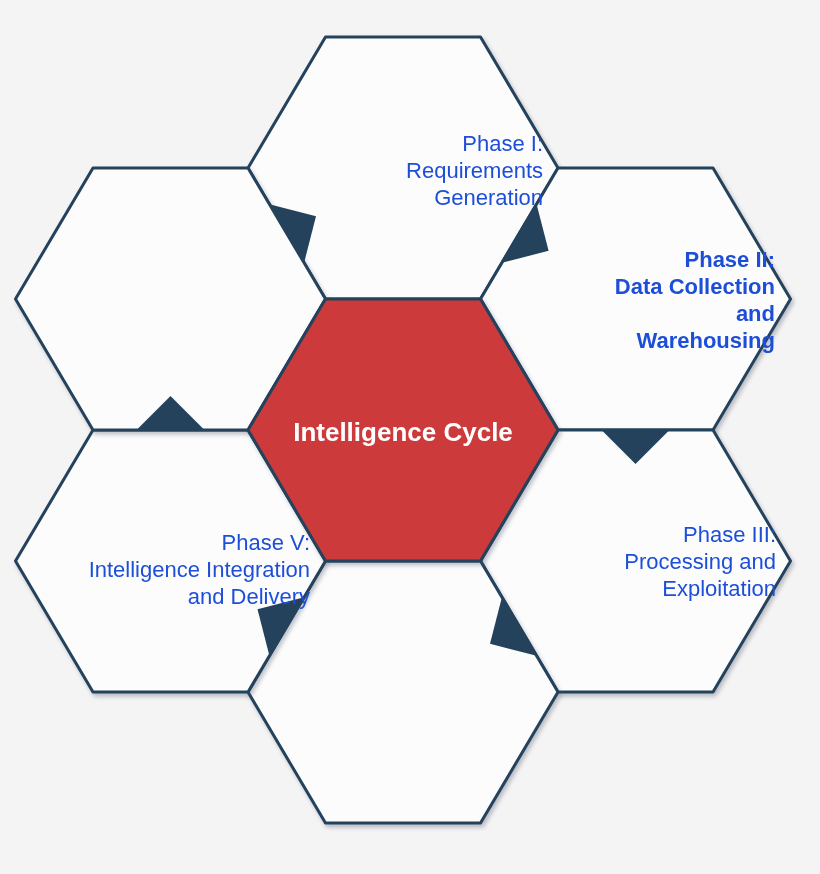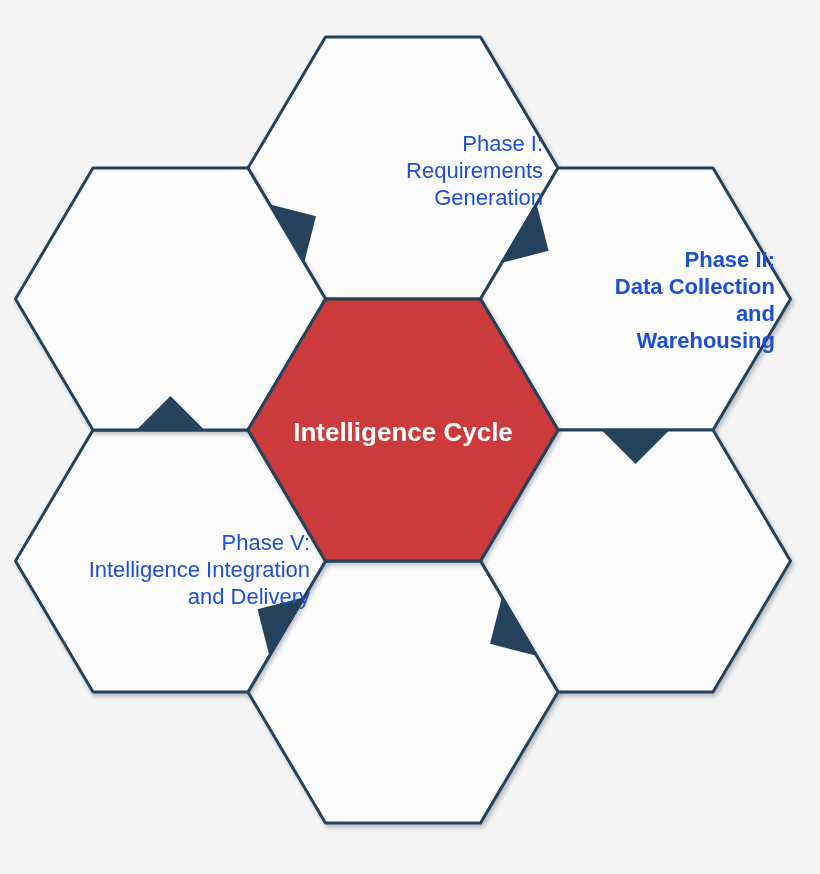--- a/index.html
+++ b/index.html
@@ -90,18 +90,21 @@
     <polygon class="arrow" points="269.4,204.2 304.1,262.8 316,216.2"></polygon>
   </svg>
 
   <div class="phase-label p1">Phase I:
 Requirements
 Generation</div>
   <div class="phase-label p2">Phase II:
 Data Collection
 and
 Warehousing</div>
+  <div class="phase-label p3">Phase III:
+Processing and
+Exploitation</div>
   <div class="phase-label p5">Phase V:
 Intelligence Integration
 and Delivery</div>
   <div class="center-label pc">Intelligence Cycle</div>
 
 </div>
 
 </body></html>

